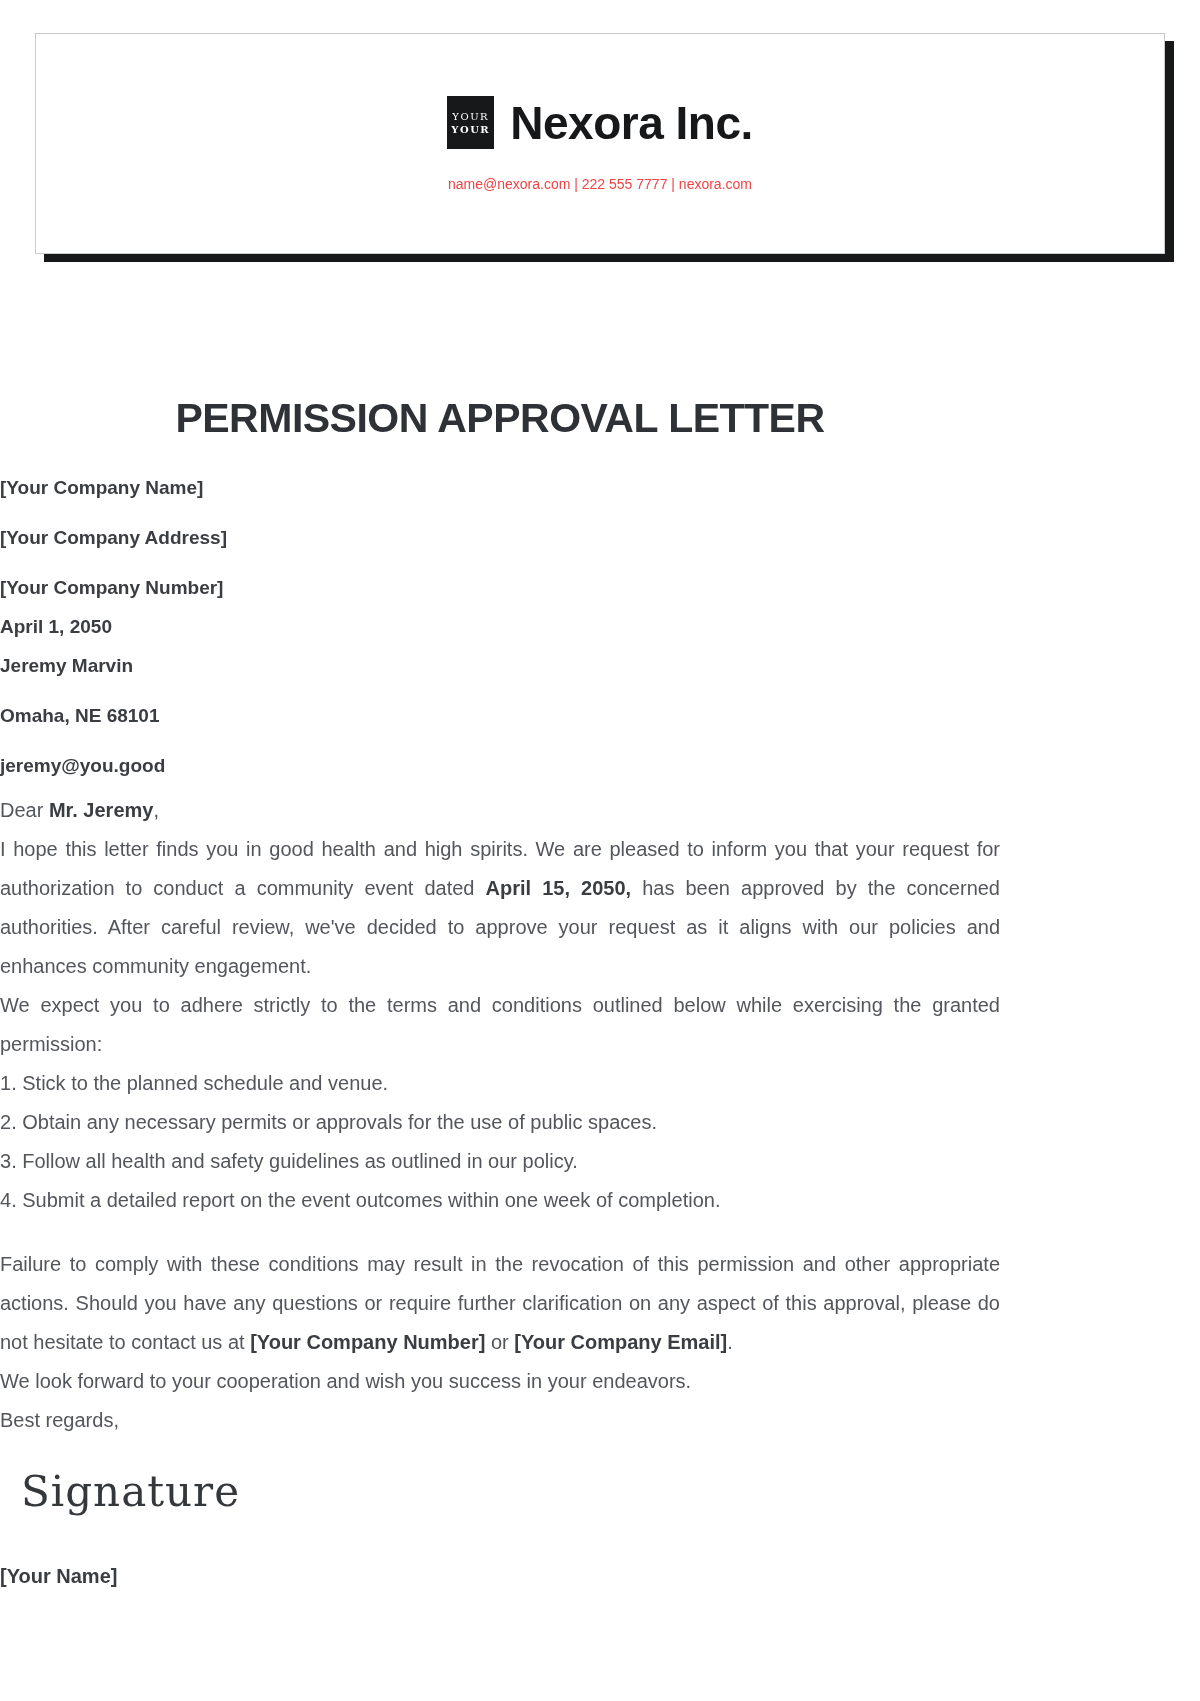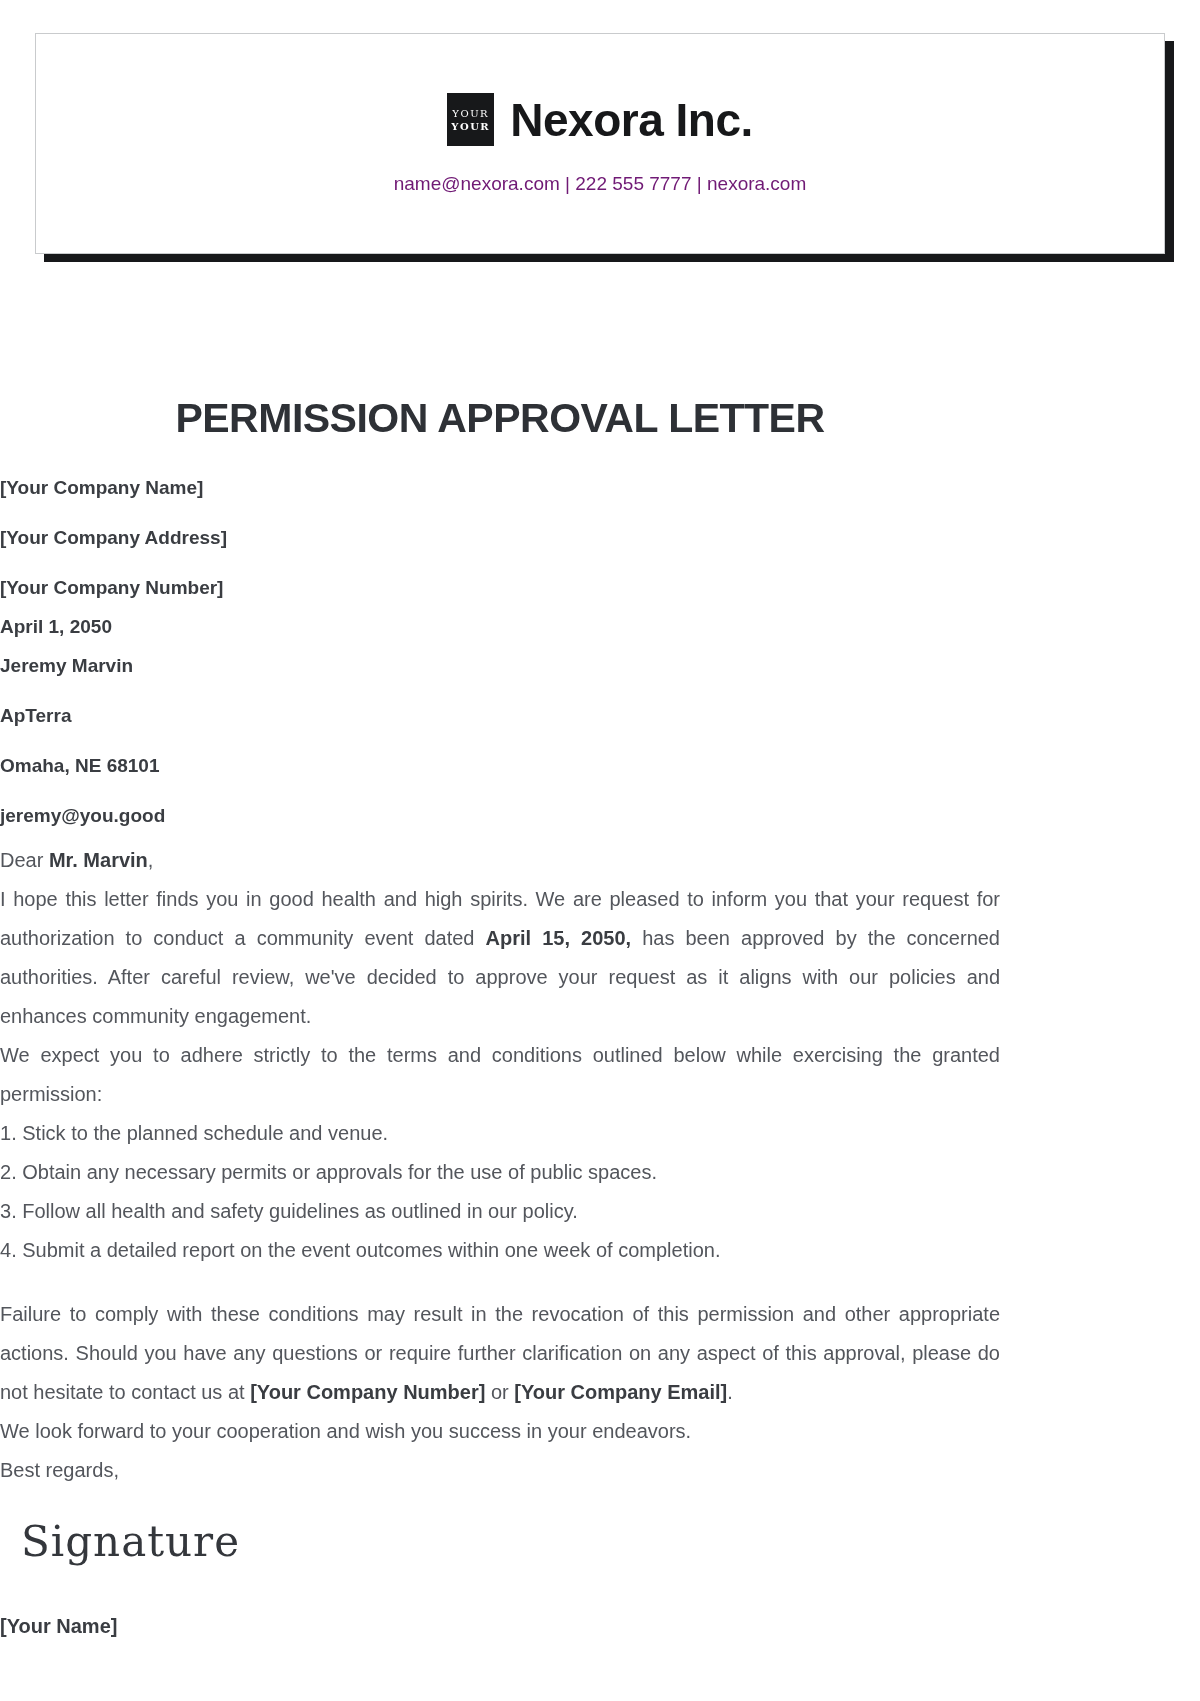--- a/index.html
+++ b/index.html
@@ -46,22 +46,22 @@
   }
   .logo-line2 { font-weight: 700; }
   .company-name {
     font-size: 46px;
     font-weight: 700;
     color: #17181a;
     letter-spacing: -0.5px;
   }
   .contact-line {
     margin-top: 26px;
-    font-size: 19px;
-    color: #701a75;
+    font-size: 14px;
+    color: #ef4444;
   }
   
   .letter {
     width: 1000px;
   }
   .letter-title {
     margin-top: 144px;
     margin-bottom: 29px;
     text-align: center;
     font-size: 41px;
@@ -134,26 +134,25 @@
   <main class="letter">
 
     <h1 class="letter-title">PERMISSION APPROVAL LETTER</h1>
 
     <div class="info-block">
       <div class="info-line">[Your Company Name]</div>
       <div class="info-line gap">[Your Company Address]</div>
       <div class="info-line gap">[Your Company Number]</div>
       <div class="info-line">April 1, 2050</div>
       <div class="info-line">Jeremy Marvin</div>
-      <div class="info-line gap">ApTerra</div>
       <div class="info-line gap">Omaha, NE 68101</div>
       <div class="info-line gap">jeremy@you.good</div>
     </div>
 
-    <p class="salutation"><span>Dear </span><strong>Mr. Marvin</strong><span>,</span></p>
+    <p class="salutation"><span>Dear </span><strong>Mr. Jeremy</strong><span>,</span></p>
 
     <p class="para justify"><span>I hope this letter finds you in good health and high spirits. We are pleased to inform you that your request for authorization to conduct a community event dated </span><strong>April 15, 2050,</strong><span> has been approved by the concerned authorities. After careful review, we've decided to approve your request as it aligns with our policies and enhances community engagement.</span></p>
 
     <p class="para justify">We expect you to adhere strictly to the terms and conditions outlined below while exercising the granted permission:</p>
 
     <ol class="conditions">
       <li>Stick to the planned schedule and venue.</li>
       <li>Obtain any necessary permits or approvals for the use of public spaces.</li>
       <li>Follow all health and safety guidelines as outlined in our policy.</li>
       <li>Submit a detailed report on the event outcomes within one week of completion.</li>

